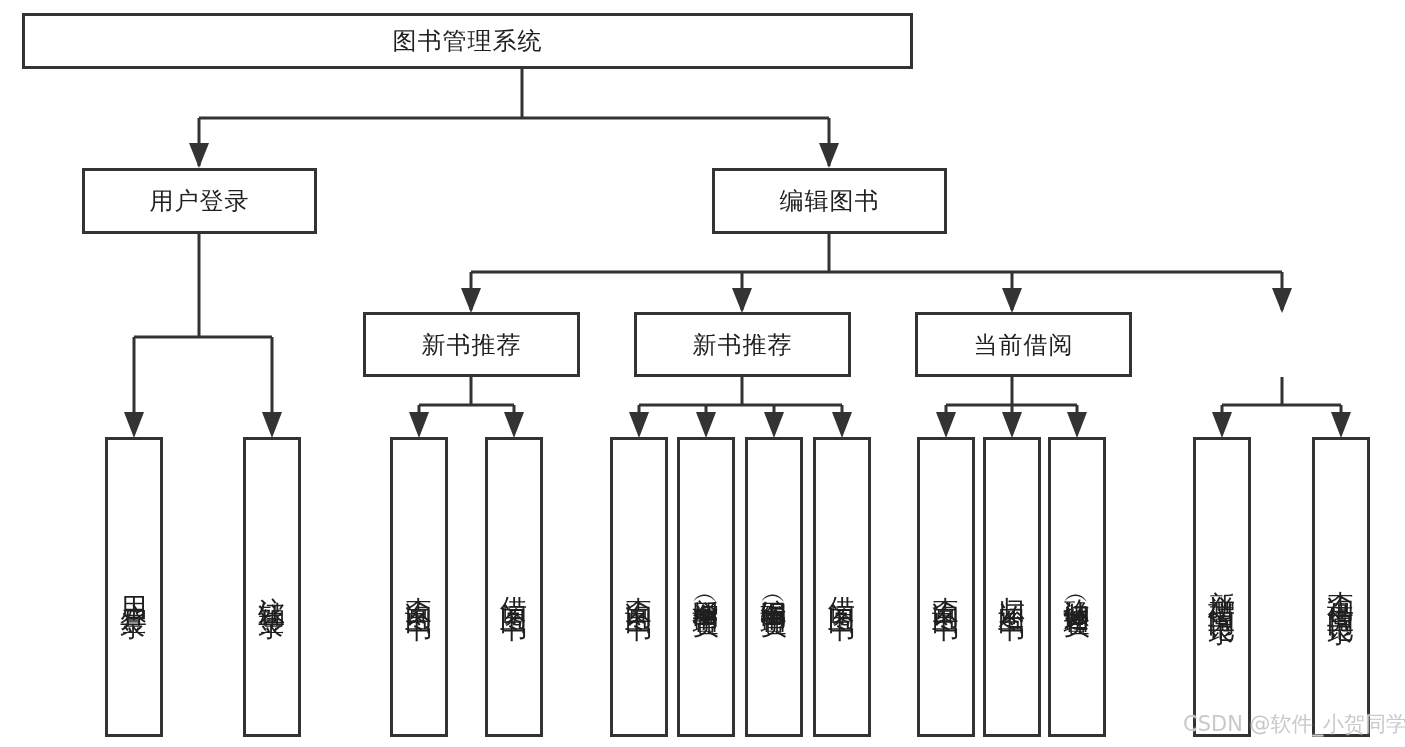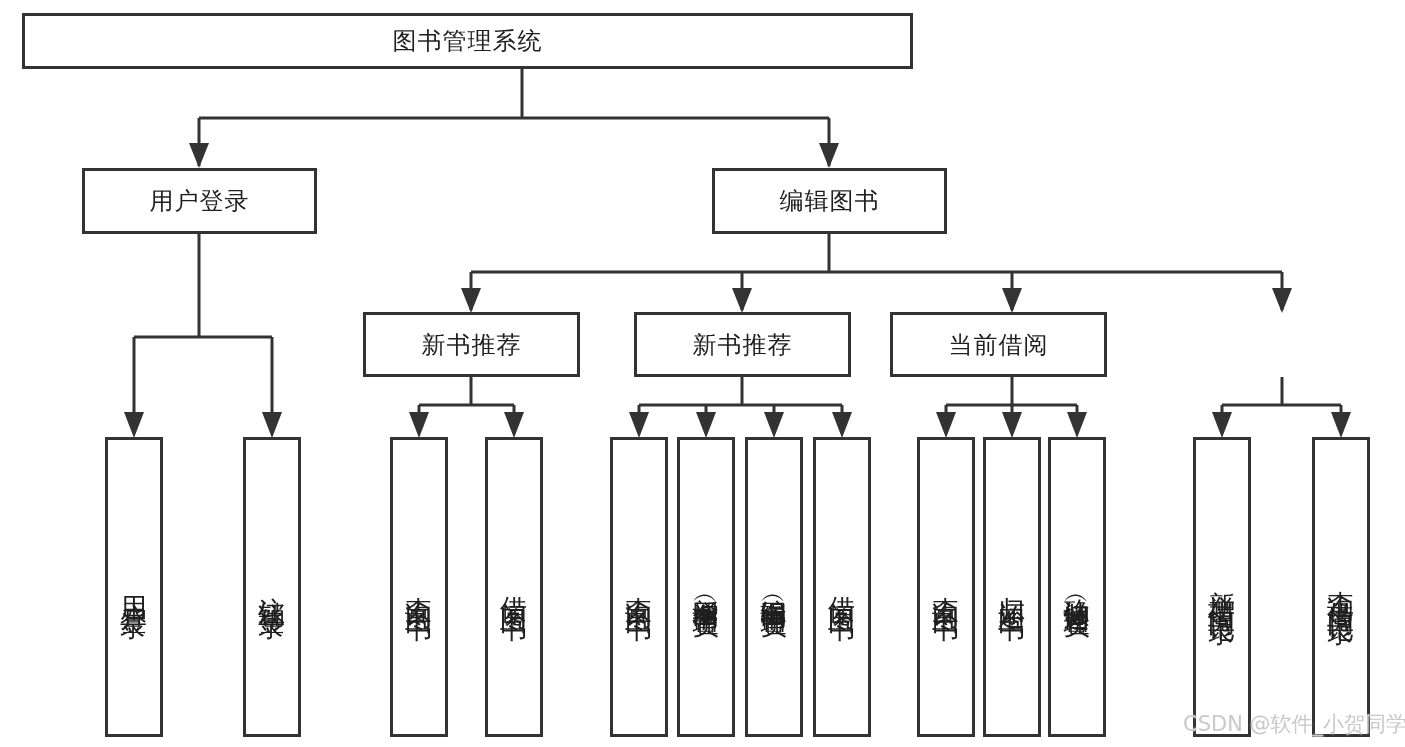--- a/index.html
+++ b/index.html
@@ -123,21 +123,21 @@
   <div class="box hbox l2" style="left:712px">
     <span>编辑图书</span>
   </div>
 
   <div class="box hbox l3" style="left:363px">
     <span>新书推荐</span>
   </div>
   <div class="box hbox l3" style="left:634px">
     <span>新书推荐</span>
   </div>
-  <div class="box hbox l3" style="left:890px">
+  <div class="box hbox l3" style="left:915px">
     <span>当前借阅</span>
   </div>
 
   <div class="box vbox" style="left:105px">
     <span class="vtext">用户登录</span>
   </div>
   <div class="box vbox" style="left:243px">
     <span class="vtext">注销登录</span>
   </div>
 

